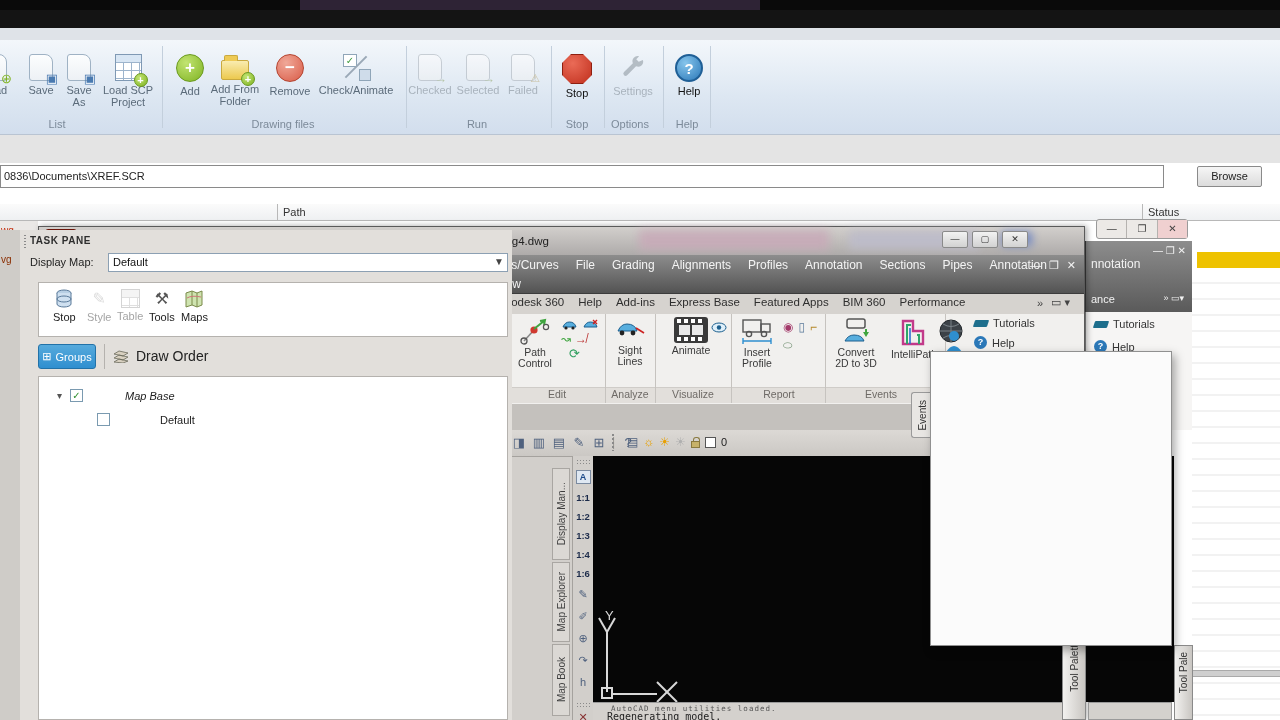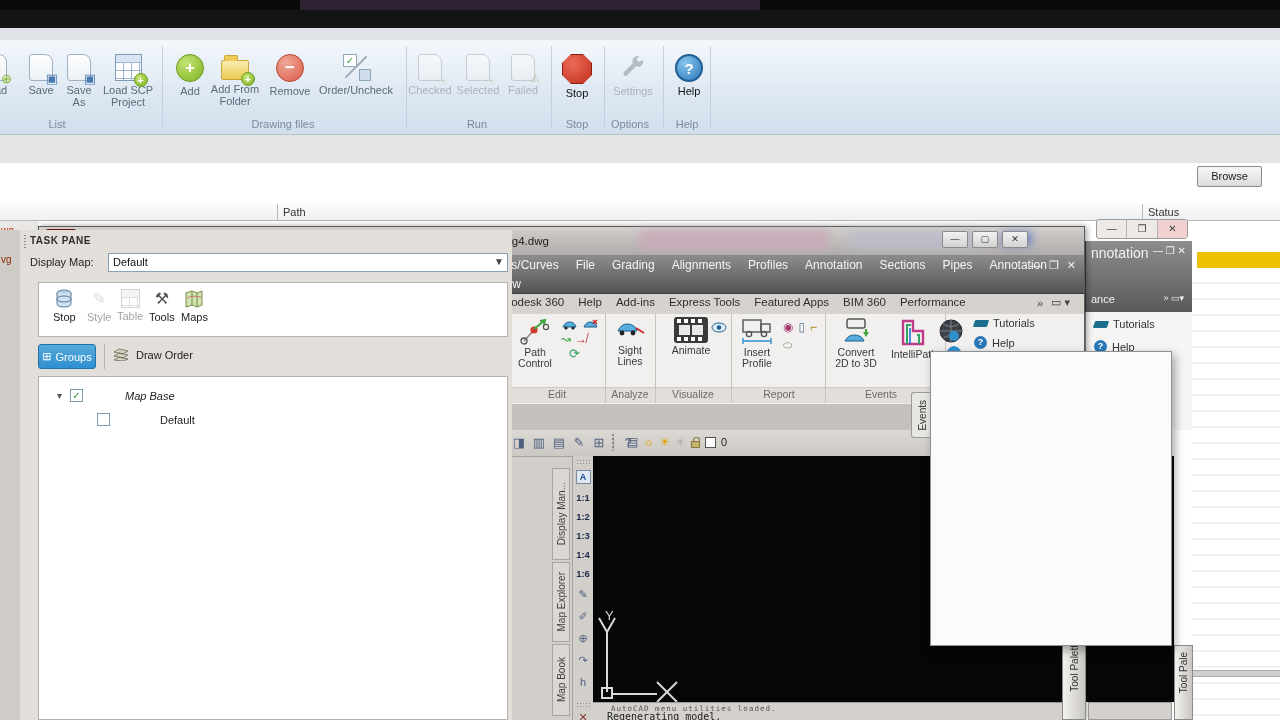--- a/index.html
+++ b/index.html
@@ -116,21 +116,21 @@
   .tp-title{position:absolute;left:10px;top:5px;font-size:10px;font-weight:bold;color:#2e2e2e;letter-spacing:.5px;}
   .tp-grip{position:absolute;left:3px;top:4px;width:4px;height:14px;background-image:radial-gradient(circle,#8a8a8a 1px,rgba(0,0,0,0) 1px);background-size:4px 3px;}
   .dm-row{position:absolute;left:10px;top:26px;font-size:11px;color:#222;}
   .dm-select{position:absolute;left:88px;top:23px;width:400px;height:19px;background:#fff;border:1px solid #8ca0b3;font-size:11px;color:#111;padding:2px 4px;}
   .dm-select .arr{position:absolute;right:3px;top:2px;font-size:10px;color:#444;}
   .tp-box{position:absolute;left:18px;top:52px;width:470px;height:55px;background:#fff;border:1px solid #b5b2ae;}
   .tp-btn{position:absolute;top:6px;display:flex;flex-direction:column;align-items:center;gap:2px;font-size:11px;color:#222;}
   .tp-btn.disabled{color:#a5a5a5;}
   .tp-btn.disabled svg,.tp-btn.disabled .g{opacity:.4;filter:grayscale(1);}
   .groups-btn{position:absolute;left:18px;top:114px;width:58px;height:25px;background:linear-gradient(#56aadc,#2f8fd0);border:1px solid #2272a8;border-radius:3px;color:#fff;font-size:11px;display:flex;align-items:center;justify-content:center;gap:4px;}
-  .draworder{position:absolute;left:92px;top:118px;display:flex;align-items:center;gap:6px;font-size:11px;color:#222;}
+  .draworder{position:absolute;left:92px;top:118px;display:flex;align-items:center;gap:6px;font-size:14px;color:#222;}
   .tp-tree{position:absolute;left:18px;top:146px;width:470px;height:344px;background:#fff;border:1px solid #b5b2ae;}
   .tree-row{position:absolute;font-size:11px;color:#222;display:flex;align-items:center;gap:8px;}
   .cb{width:13px;height:13px;background:#fff;border:1px solid #7a9ab0;font-size:10px;line-height:12px;text-align:center;color:#2f8f2f;}
   .scalestrip{left:572px;top:456px;width:21px;height:264px;background:#d2cfcb;border-left:1px solid #a5a29e;}
   .scl{font-size:9.5px;font-weight:bold;color:#1c2b4a;text-align:center;margin-top:8px;}
   .sicon{font-size:11px;color:#4f617e;text-align:center;margin-top:9px;}
   .anno-ico{width:15px;height:14px;margin:4px auto 0;background:#dfe8f2;border:1px solid #7a8aa0;color:#1c4a8a;font-size:9px;font-weight:bold;text-align:center;line-height:13px;}
   .hgrip{width:15px;height:7px;margin:3px auto 0;background-image:radial-gradient(circle,#8a8a8a .8px,rgba(0,0,0,0) .8px);background-size:3px 3px;}
   
   .canvas{left:593px;top:456px;width:581px;height:246px;background:#060606;}
@@ -195,21 +195,21 @@
     <div class="abtn" style="left:264px;width:52px">
       <div class="ico rcirc" style="width:28px;height:28px;font-size:17px">−</div>
       <div class="ab-label">Remove</div>
     </div>
     <div class="abtn" style="left:310px;width:92px">
       <div class="ico chk-ico">
           <span class="b1">✓</span>
           <span class="sl"></span>
           <span class="b2"></span>
         </div>
-      <div class="ab-label">Order/Uncheck</div>
+      <div class="ab-label">Check/Animate</div>
     </div>
     <div class="grp-sep" style="left:406px"></div>
     <div class="abtn disabled" style="left:406px;width:48px">
       <div class="ico doc-icon">
           <span class="ov" style="color:#7fb322;font-weight:bold">→</span>
         </div>
       <div class="ab-label">Checked</div>
     </div>
     <div class="abtn disabled" style="left:454px;width:48px">
       <div class="ico doc-icon">
@@ -245,20 +245,21 @@
     <div class="grp-sep" style="left:710px"></div>
     <div class="grp-label" style="left:57px">List</div>
     <div class="grp-label" style="left:283px">Drawing files</div>
     <div class="grp-label" style="left:477px">Run</div>
     <div class="grp-label" style="left:577px">Stop</div>
     <div class="grp-label" style="left:630px">Options</div>
     <div class="grp-label" style="left:687px">Help</div>
   </div>
 
   <div class="abs midstrip"></div>
+  <div class="abs path-input">0836\Documents\XREF.SCR</div>
   <div class="abs browse-btn">Browse</div>
   <div class="abs hdr-row">
     <span style="position:absolute;left:283px;top:2px">Path</span>
     <span style="position:absolute;left:277px;top:0;width:1px;height:17px;background:#b8b8b8"></span>
     <span style="position:absolute;left:1148px;top:2px">Status</span>
     <span style="position:absolute;left:1142px;top:0;width:1px;height:17px;background:#b8b8b8"></span>
   </div>
   <div class="abs leftcol">
     <span class="fitem" style="top:4px">wg</span>
     <span class="fitem" style="top:19px">wg</span>
@@ -270,21 +271,21 @@
   <div class="abs striped">
       <div class="divider"></div>
     </div>
 
   <div class="abs w2-ctrlbox">
     <span>—</span>
     <span>❐</span>
     <span style="border-right:none;background:#f0d0d0">✕</span>
   </div>
   <div class="abs w2-dark">
-    <span style="position:absolute;left:5px;top:4px;font-size:14px">nnotation</span>
+    <span style="position:absolute;left:5px;top:16px;font-size:12px">nnotation</span>
     <span style="position:absolute;right:6px;top:4px;font-size:10px">— ❐ ✕</span>
     <span style="position:absolute;left:5px;top:52px;font-size:11px">ance</span>
     <span style="position:absolute;right:8px;top:52px;font-size:9px">» ▭▾</span>
   </div>
   <div class="abs w2-white">
     <div class="hl-item" style="position:absolute;left:8px;top:6px">
         <span class="cap"></span>
         <span>Tutorials</span>
       </div>
     <div class="hl-item" style="position:absolute;left:8px;top:28px">
@@ -367,21 +368,21 @@
           <span class="rtab">Annotate</span>
           <span class="rtab">Modify</span>
           <span class="rtab">Analyze</span>
           <span class="rtab">View</span>
           <span class="rtab">Manage</span>
           <span class="rtab">Output</span>
           <span class="rtab">Survey</span>
           <span class="rtab">Autodesk 360</span>
           <span class="rtab">Help</span>
           <span class="rtab">Add-ins</span>
-          <span class="rtab">Express Tools</span>
+          <span class="rtab">Express Base</span>
           <span class="rtab">Featured Apps</span>
           <span class="rtab">BIM 360</span>
           <span class="rtab">Performance</span>
         </div>
       <div class="rtab-over">
           <span>»</span>
           <span>▭ ▾</span>
         </div>
     </div>
 

